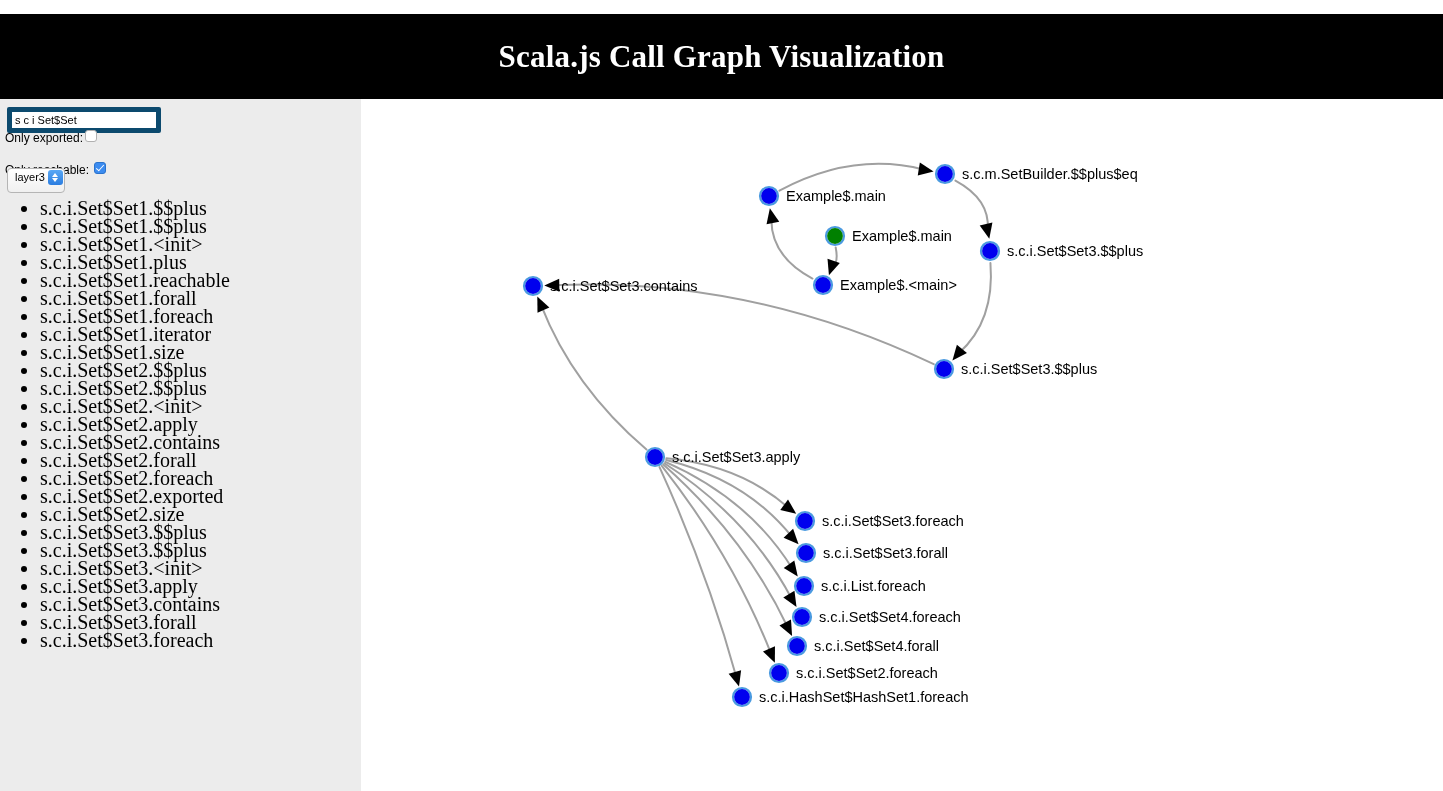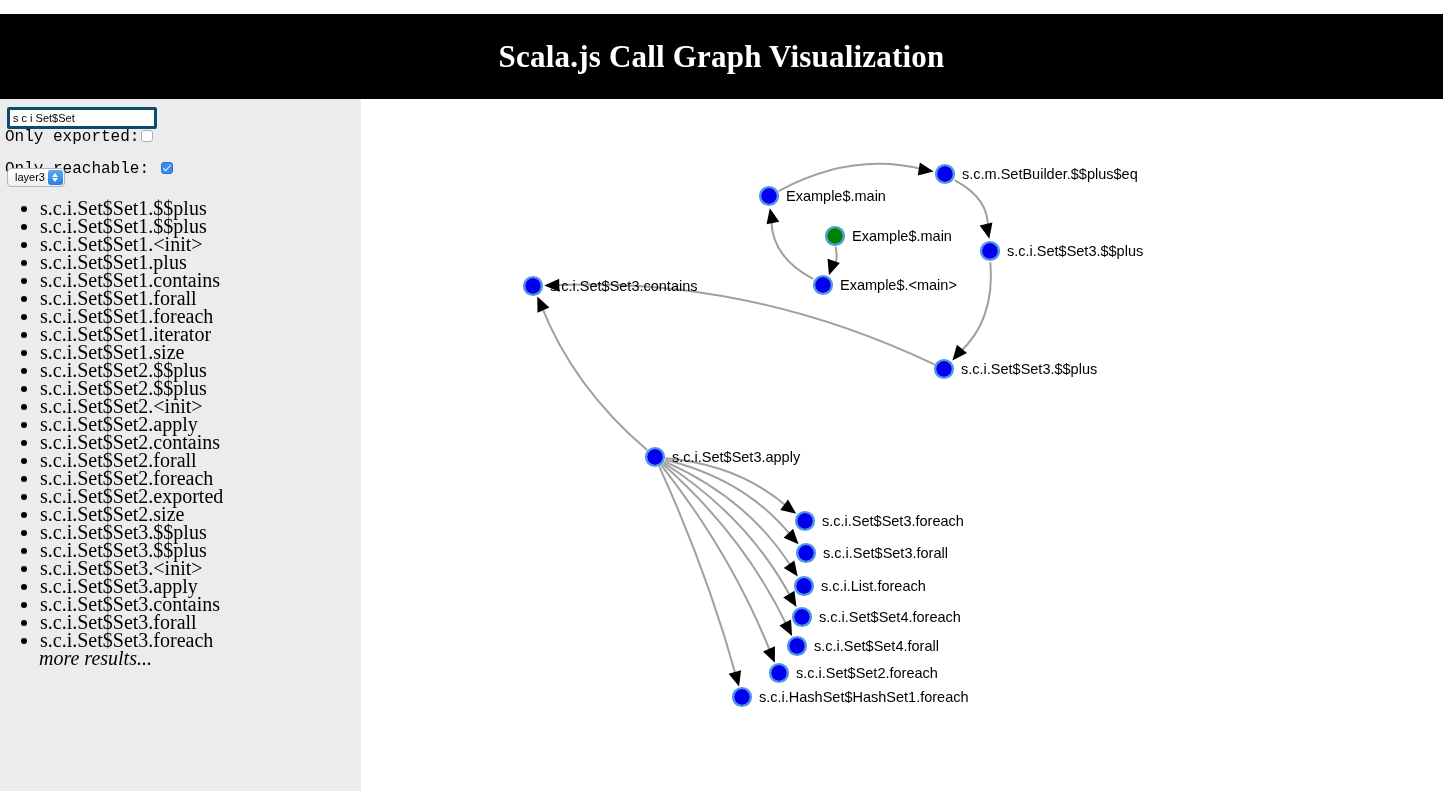--- a/index.html
+++ b/index.html
@@ -48,34 +48,34 @@
     height: 706px;
     background: #ececec;
     overflow: hidden;
   }
   #search-input {
     position: absolute;
     left: 7px; top: 8px;
     width: 138px;
     height: 14px;
     padding: 1px 3px;
-    border: 3px solid #0c4a6e;
+    border: 5px solid #0c4a6e;
     border-radius: 2px;
     background: #ffffff;
     font-family: "Liberation Sans", sans-serif;
     font-size: 11px;
     color: #000000;
     box-sizing: content-box;
     outline: none;
   }
   .ctrl-row {
     position: absolute;
     left: 5px;
-    font-family: Liberation Mono, monospace;
-    font-size: 16px;
+    font-family: Liberation Sans, sans-serif;
+    font-size: 12px;
     color: #000000;
     white-space: nowrap;
     line-height: 18px;
   }
   #row-exported { top: 29px; }
   #row-reachable { top: 61px; }
   .ctrl-label { vertical-align: middle; }
   .cbx {
     display: inline-block;
     width: 12px;
@@ -98,21 +98,21 @@
     left: 3px; top: 0px;
     width: 3px; height: 7px;
     border: solid #ffffff;
     border-width: 0 1.6px 1.6px 0;
     transform: rotate(42deg);
   }
   #layer-select {
     position: absolute;
     left: 7px; top: 69px;
     width: 58px;
-    height: 19px;
+    height: 25px;
     border: 1px solid #b5b5b5;
     border-radius: 4px;
     background: linear-gradient(#ffffff, #f0f0f0);
     box-sizing: border-box;
   }
   #layer-select-label {
     position: absolute;
     left: 7px; top: 2px;
     font-family: "Liberation Sans", sans-serif;
     font-size: 11px;
@@ -208,42 +208,41 @@
         <span class="ar up"></span>
           <span class="ar dn"></span>
       </span>
     </div>
 
     <ul id="results-list">
         <li>s.c.i.Set$Set1.$$plus</li>
         <li>s.c.i.Set$Set1.$$plus</li>
         <li>s.c.i.Set$Set1.&lt;init&gt;</li>
         <li>s.c.i.Set$Set1.plus</li>
-        <li>s.c.i.Set$Set1.contains</li>
+        <li>s.c.i.Set$Set1.reachable</li>
         <li>s.c.i.Set$Set1.forall</li>
         <li>s.c.i.Set$Set1.foreach</li>
         <li>s.c.i.Set$Set1.iterator</li>
         <li>s.c.i.Set$Set1.size</li>
         <li>s.c.i.Set$Set2.$$plus</li>
         <li>s.c.i.Set$Set2.$$plus</li>
         <li>s.c.i.Set$Set2.&lt;init&gt;</li>
         <li>s.c.i.Set$Set2.apply</li>
         <li>s.c.i.Set$Set2.contains</li>
         <li>s.c.i.Set$Set2.forall</li>
         <li>s.c.i.Set$Set2.foreach</li>
         <li>s.c.i.Set$Set2.exported</li>
         <li>s.c.i.Set$Set2.size</li>
         <li>s.c.i.Set$Set3.$$plus</li>
         <li>s.c.i.Set$Set3.$$plus</li>
         <li>s.c.i.Set$Set3.&lt;init&gt;</li>
         <li>s.c.i.Set$Set3.apply</li>
         <li>s.c.i.Set$Set3.contains</li>
         <li>s.c.i.Set$Set3.forall</li>
         <li>s.c.i.Set$Set3.foreach</li>
-        <li class="more">more results...</li>
       </ul>
   </div>
 
   <div id="graph">
     <svg id="graph-svg" width="1082" height="706">
         <g>
           <path d="M 418.42 91.71 Q 491.78 52.26 563.31 70.73" fill="none" stroke="#a0a0a0" stroke-width="2" stroke-linecap="round"></path>
           <path d="M 594.40 81.66 Q 628.95 100.38 626.72 130.17" fill="none" stroke="#a0a0a0" stroke-width="2" stroke-linecap="round"></path>
           <path d="M 629.44 163.98 Q 633.95 221.90 597.70 254.26" fill="none" stroke="#a0a0a0" stroke-width="2" stroke-linecap="round"></path>
           <path d="M 451.45 179.54 Q 409.35 157.06 410.41 118.93" fill="none" stroke="#a0a0a0" stroke-width="2" stroke-linecap="round"></path>

